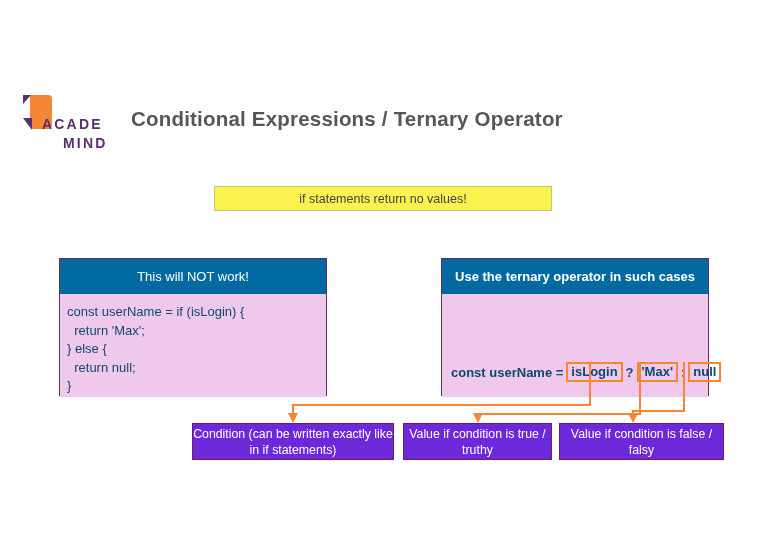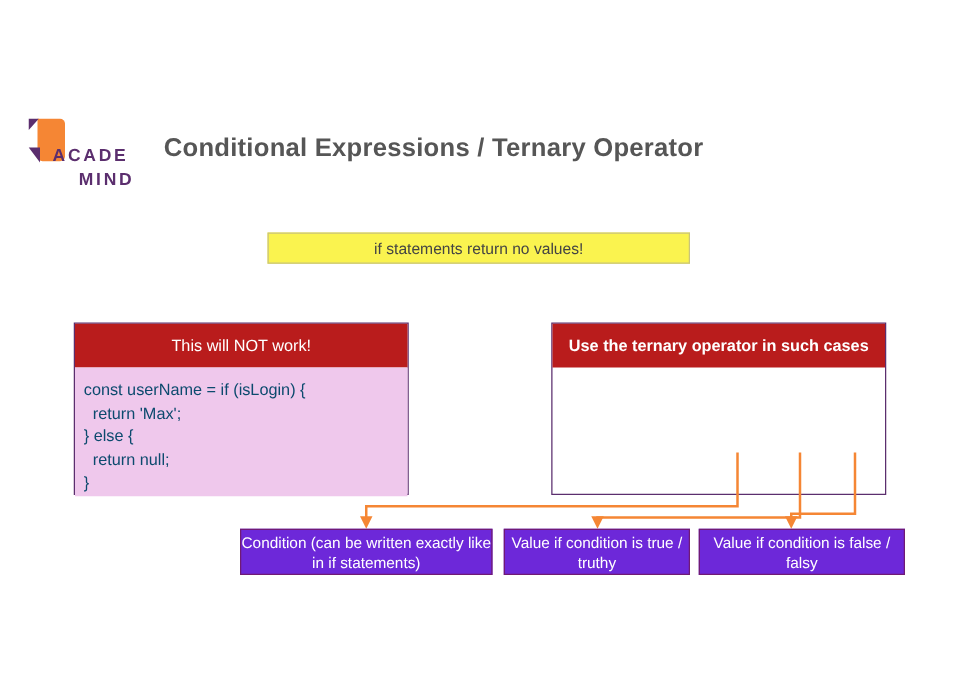--- a/index.html
+++ b/index.html
@@ -105,21 +105,21 @@
     color: #444444;
   }
 
   
   .card {
     position: absolute;
     box-sizing: border-box;
     border: 1px solid #5B2E6E;
   }
   .card-head {
-    background: #b91c1c;
+    background: #0369a1;
     color: #ffffff;
     display: flex;
     align-items: center;
     justify-content: center;
     font-size: 13px;
     box-sizing: border-box;
     height: 35px;
   }
   .card-body {
     background: #EFC8EC;
@@ -233,20 +233,30 @@
   return 'Max';
 } else {
   return null;
 }</div>
   </div>
 
   <div class="card" id="card-ternary">
     <div class="card-head">
       <span>Use the ternary operator in such cases</span>
     </div>
+    <div class="card-body">
+      <div class="code-line">
+        <span class="tok plain">const userName =</span>
+        <span class="tok boxed">isLogin</span>
+        <span class="tok plain">?</span>
+        <span class="tok boxed">'Max'</span>
+        <span class="tok plain">:</span>
+        <span class="tok boxed">null</span>
+      </div>
+    </div>
   </div>
 
   <svg class="connectors" viewBox="0 0 768 543">
     <defs>
       <marker id="arrow" viewBox="0 0 10 10" refX="5" refY="5" markerWidth="5" markerHeight="5" orient="auto-start-reverse">
         <path d="M 0 0 L 10 5 L 0 10 z" fill="#F58634"></path>
       </marker>
     </defs>
 
     <path d="M 590 338 L 590 381 L 293 381 L 293 394" fill="none" stroke="#F58634" stroke-width="2" marker-end="url(#arrow)"></path>

